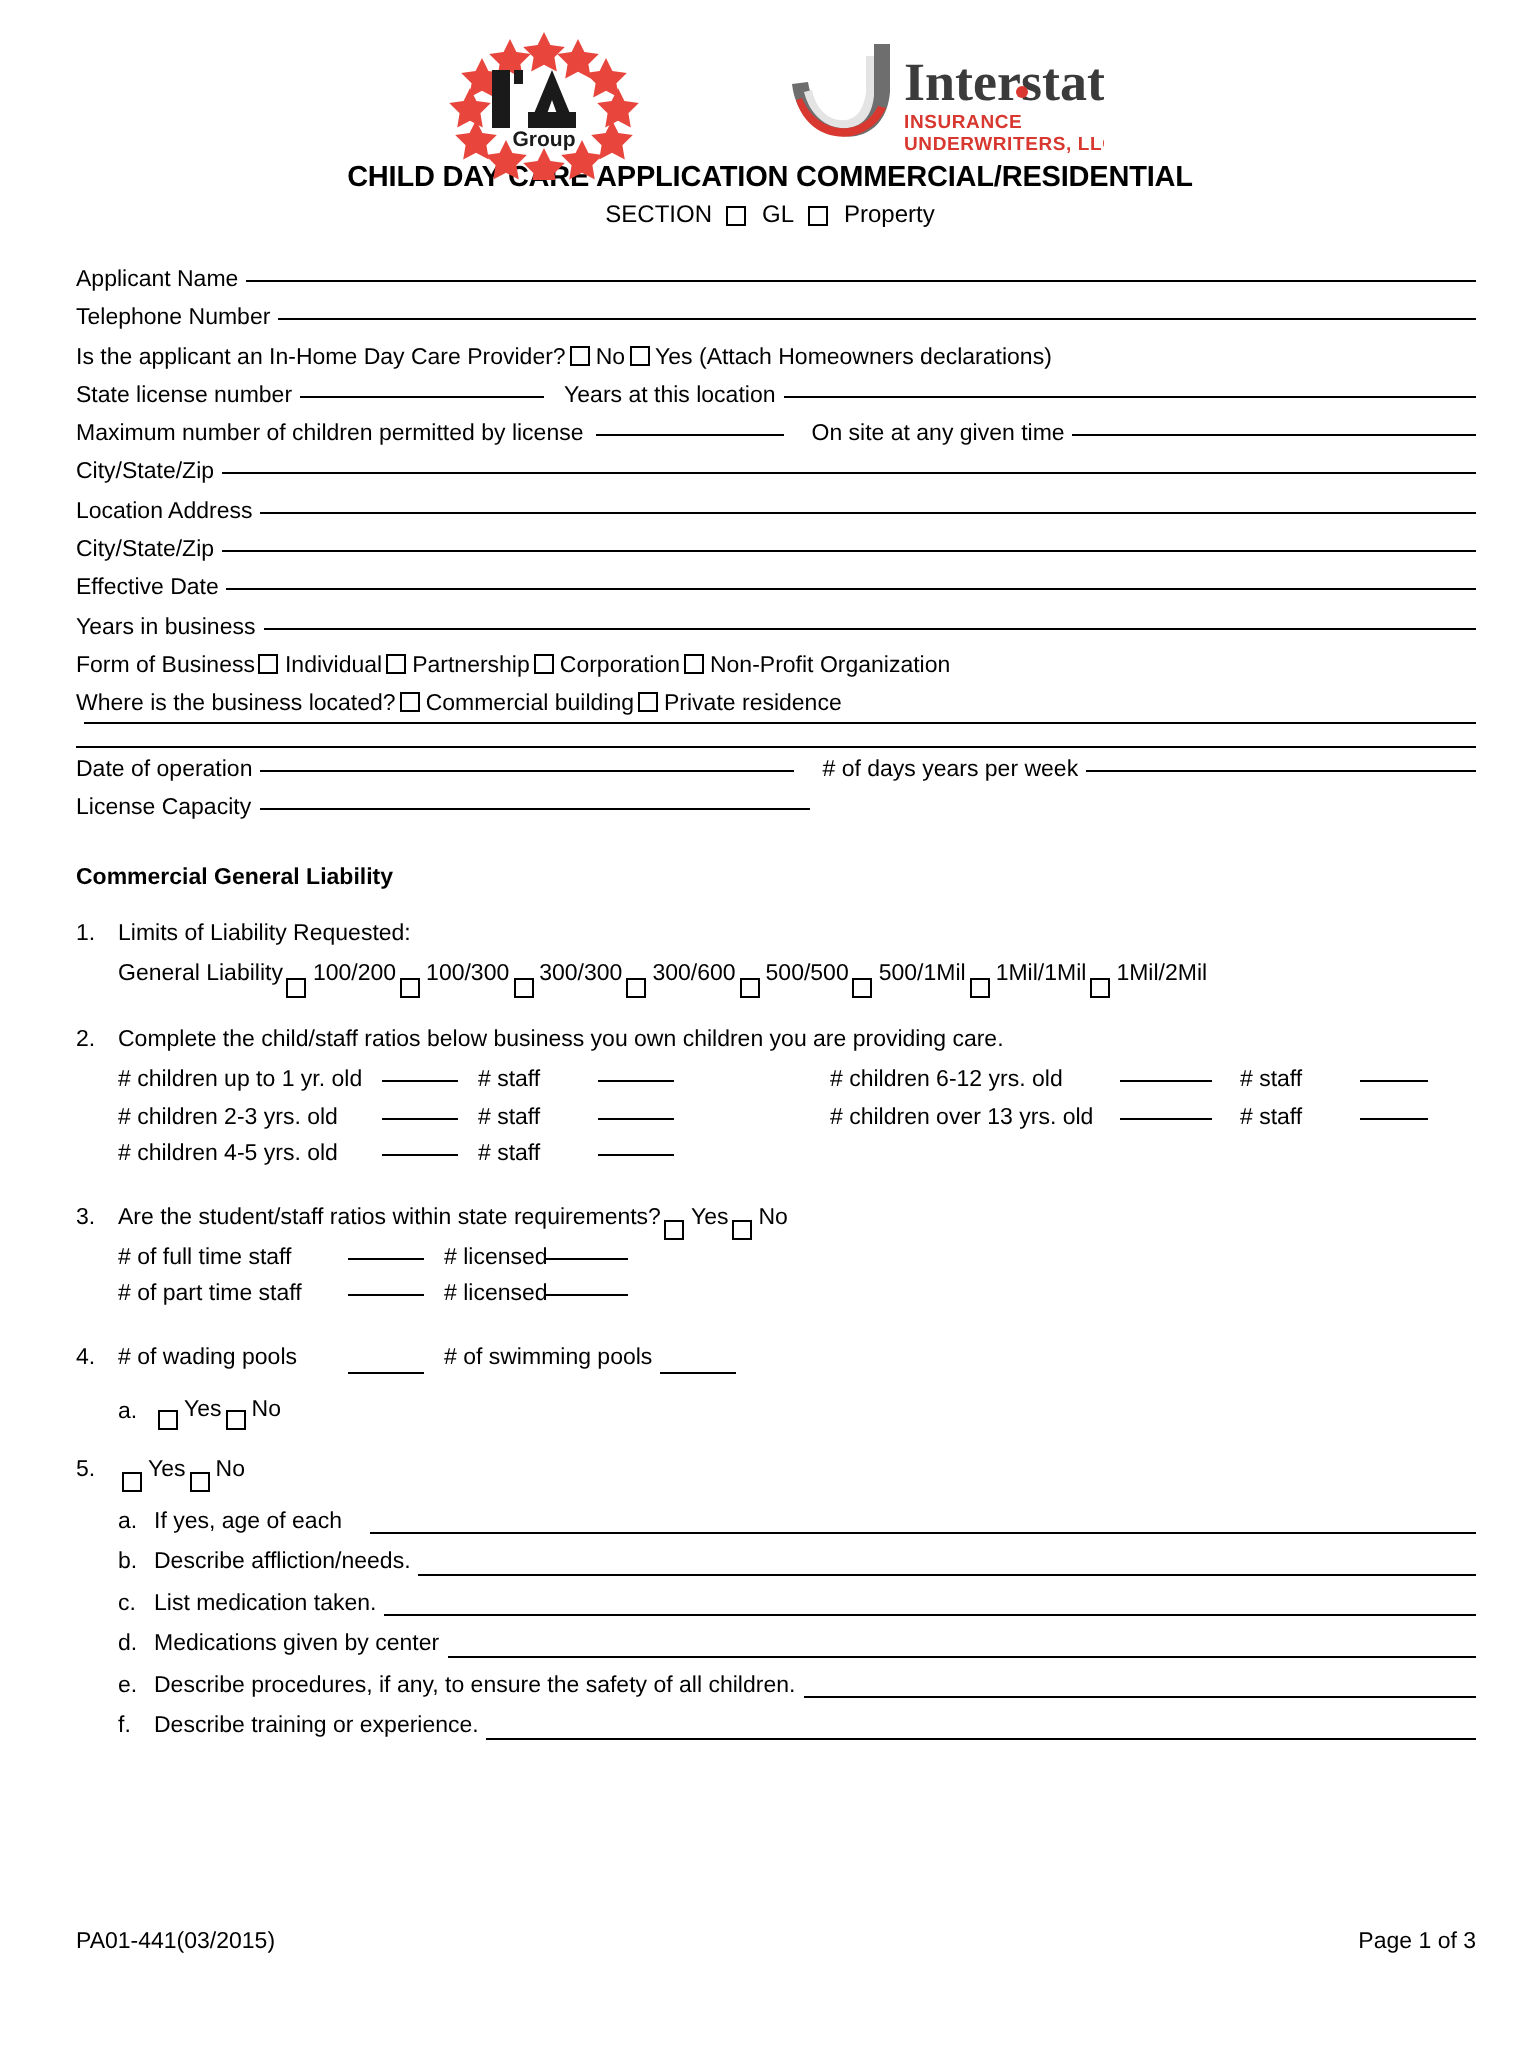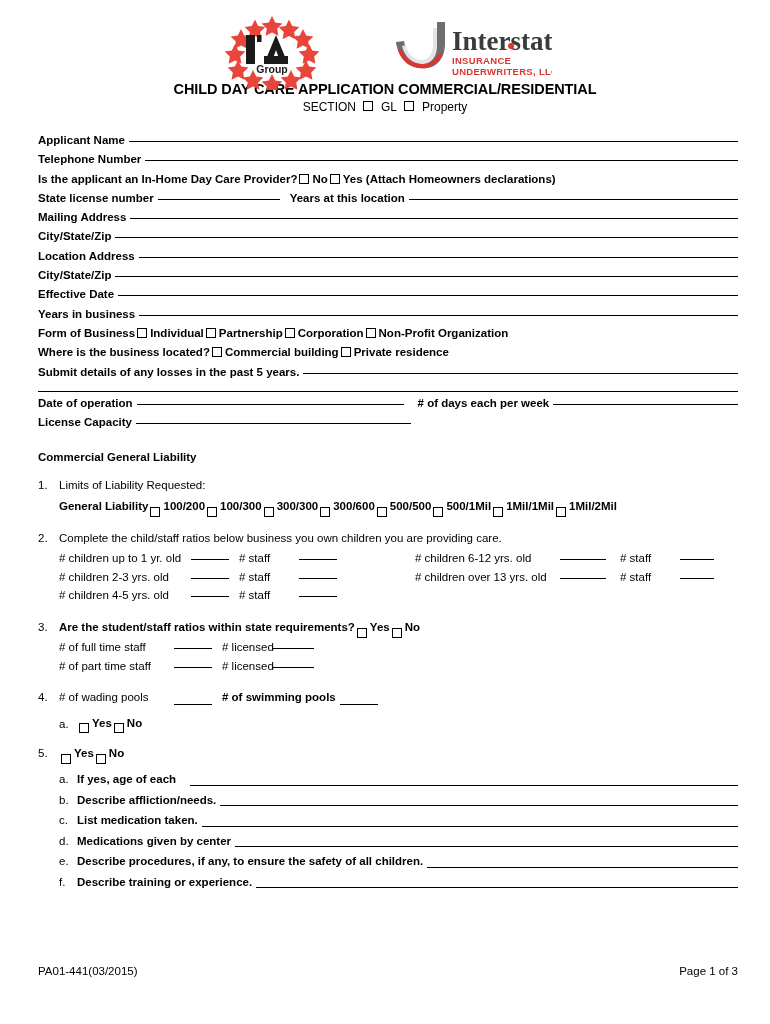--- a/index.html
+++ b/index.html
@@ -50,37 +50,37 @@
     font-weight: bold;
     letter-spacing: -0.1px;
     margin-top: 3px;
   }
   .title-sub {
     text-align: center;
     font-size: 12px;
     margin-top: 3px;
     display: flex;
     justify-content: center;
-    align-items: flex-start;
+    align-items: center;
     gap: 5px;
   }
 
   
   .content {
     padding: 0 32px 0 38px;
     margin-top: 17px;
   }
   .row {
     display: flex;
     align-items: baseline;
     font-size: 11.5px;
     line-height: 19.3px;
     white-space: nowrap;
   }
-  .lbl { flex: 0 0 auto; font-weight: bold; }
+  .lbl { flex: 0 0 auto; }
   .gap4 { width: 4px; flex: 0 0 auto; }
   .gap6 { width: 6px; flex: 0 0 auto; }
   .gap10 { width: 10px; flex: 0 0 auto; }
   .gap14 { width: 14px; flex: 0 0 auto; }
 
   
   .ul {
     flex: 1 1 auto;
     border-bottom: 1.1px solid #000;
     position: relative;
@@ -262,26 +262,30 @@
     <div class="row">
       <span class="lbl">State license number</span>
       <span class="gap4"></span>
       <span class="ul-fixed" style="width:122px"></span>
       <span class="gap10"></span>
       <span class="lbl">Years at this location</span>
       <span class="gap4"></span>
         <span class="ul"></span>
     </div>
 
-
-    <div class="row">
-      <span class="lbl">Mailing Address</span>
-      <span class="gap4"></span>
-        <span class="ul"></span>
-    </div>
+    <div class="row">
+      <span class="lbl">Maximum number of children permitted by license</span>
+      <span class="gap6"></span>
+      <span class="ul-fixed" style="width:94px"></span>
+      <span class="gap14"></span>
+      <span class="lbl">On site at any given time</span>
+      <span class="gap4"></span>
+        <span class="ul"></span>
+    </div>
+
 
     <div class="row">
       <span class="lbl">City/State/Zip</span>
       <span class="gap4"></span>
         <span class="ul"></span>
     </div>
 
     <div class="row">
       <span class="lbl">Location Address</span>
       <span class="gap4"></span>
@@ -320,33 +324,32 @@
 
     <div class="row">
       <span class="lbl">Where is the business located?</span>
       <span class="cb"></span>
       <span class="lbl">Commercial building</span>
       <span class="cb"></span>
       <span class="lbl">Private residence</span>
     </div>
 
     <div class="row">
-      <span class="lbl">Submit details of any losses in the past 5 years.</span>
       <span class="gap4"></span>
         <span class="ul"></span>
     </div>
 
     <div class="blank-line"></div>
 
     <div class="row">
       <span class="lbl">Date of operation</span>
       <span class="gap4"></span>
       <span class="ul-fixed" style="width:267px"></span>
       <span class="gap14"></span>
-      <span class="lbl"># of days each per week</span>
+      <span class="lbl"># of days years per week</span>
       <span class="gap4"></span>
         <span class="ul"></span>
     </div>
 
     <div class="row">
       <span class="lbl">License Capacity</span>
       <span class="gap4"></span>
       <span class="ul-fixed" style="width:275px"></span>
     </div>
 

